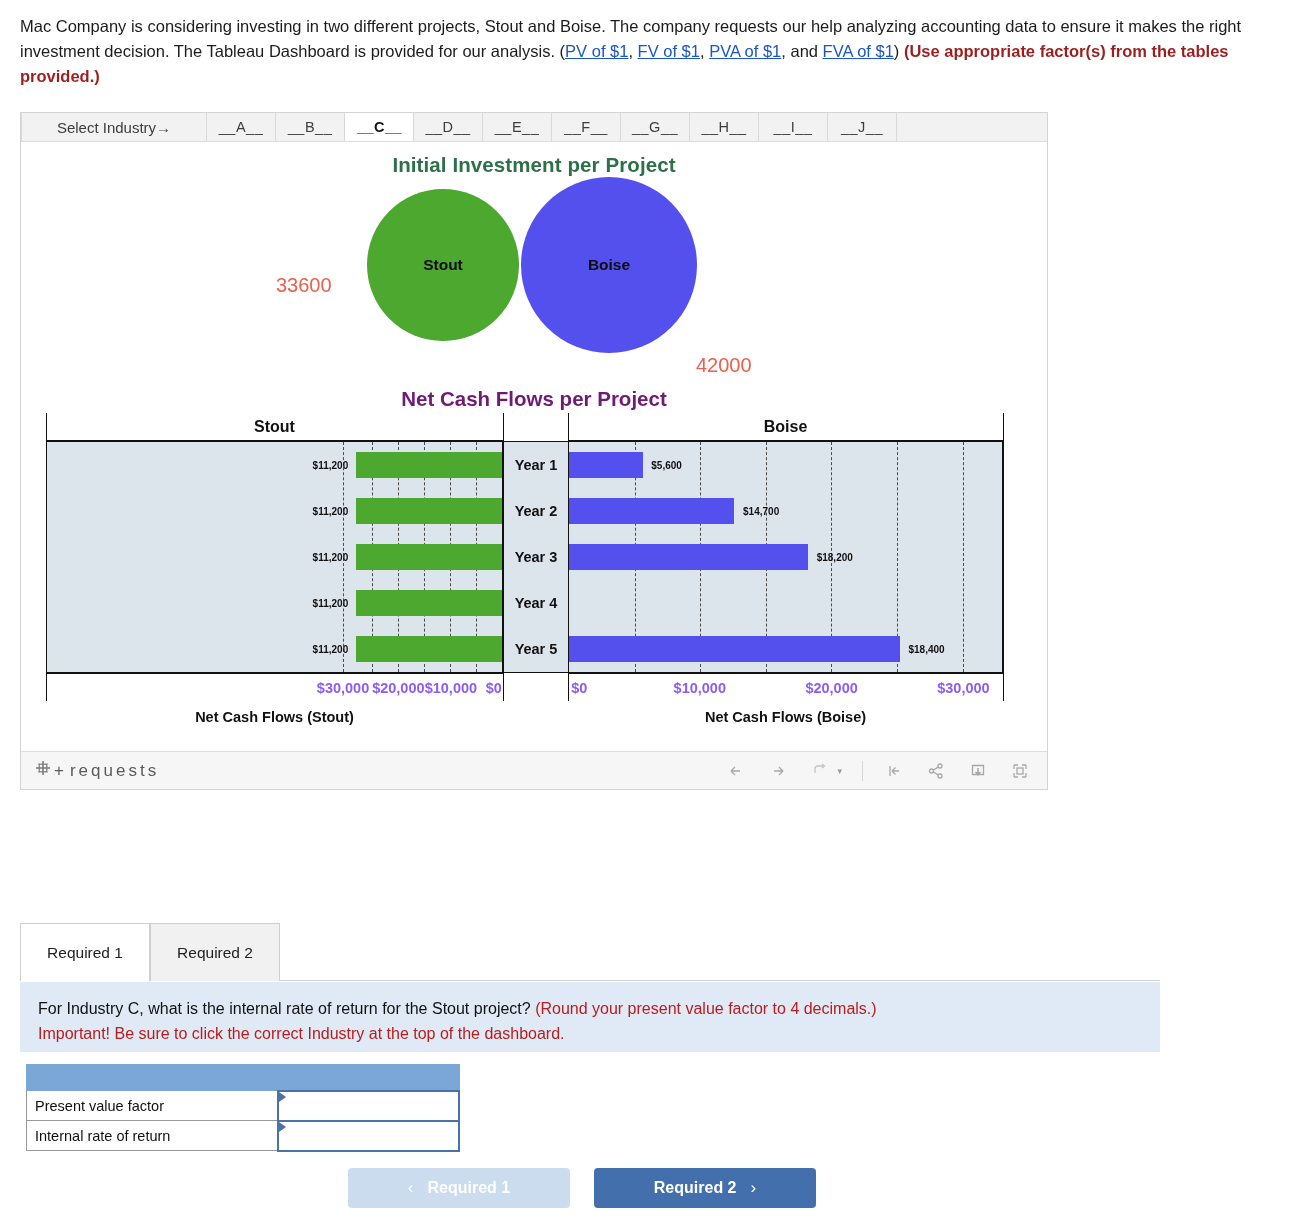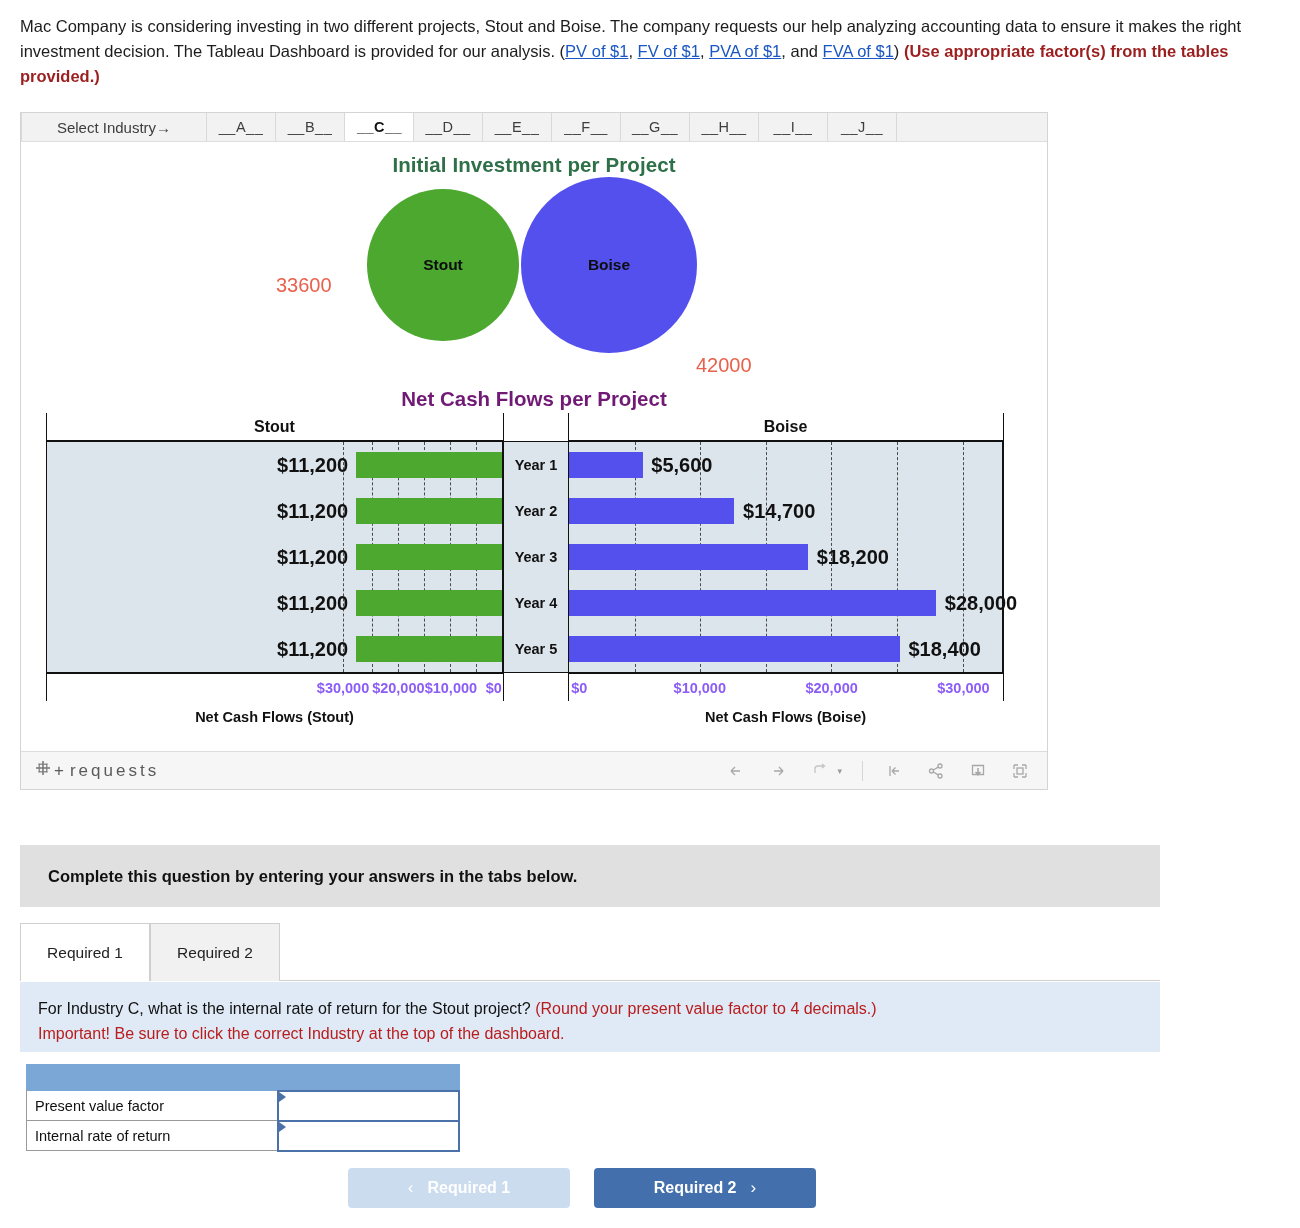--- a/index.html
+++ b/index.html
@@ -109,21 +109,21 @@
   }
 
   .gl { position: absolute; top: 0; bottom: 0; width: 0; border-left: 1.6px dashed #4a4a4a; }
 
   .rowband { position: absolute; left: 0; right: 0; height: 20%; }
   .bar { position: absolute; top: 22%; height: 56%; }
   .bar.green { background: #4CA82E; right: 0; }
   .bar.blue  { background: #5450EE; left: 0; }
   .blabel {
     position: absolute; top: 50%; transform: translateY(-50%);
-    font-size: 20px; font-weight: bold; color: #111; white-space: nowrap;
+    font-size: 10px; font-weight: bold; color: #111; white-space: nowrap;
   }
 
   .axis {
     position: absolute; top: 260px; height: 36px;
     border-top: 1.5px solid #111;
   }
   .axis.l { left: 25px; width: 457px; }
   .axis.r { left: 547px; width: 435px; }
   .tick {
     position: absolute; top: 6px; font-size: 14.5px; font-weight: bold; color: #8b5cf6;
@@ -327,24 +327,20 @@
           <div class="blabel" style="left:19.0%">$5,600</div>
         </div>
         <div class="rowband" style="top:20%">
           <div class="bar blue" style="width:38.2%"></div>
           <div class="blabel" style="left:40.2%">$14,700</div>
         </div>
         <div class="rowband" style="top:40%">
           <div class="bar blue" style="width:55.2%"></div>
           <div class="blabel" style="left:57.2%">$18,200</div>
         </div>
-        <div class="rowband" style="top:60%">
-          <div class="bar blue" style="width:84.8%"></div>
-          <div class="blabel" style="left:86.8%">$28,000</div>
-        </div>
         <div class="rowband" style="top:80%">
           <div class="bar blue" style="width:76.4%"></div>
           <div class="blabel" style="left:78.4%">$18,400</div>
         </div>
       </div>
 
       <div class="axis l">
         <div class="tick" style="left:65.0%">$30,000</div>
         <div class="tick" style="left:77.1%">$20,000</div>
         <div class="tick" style="left:88.6%">$10,000</div>
@@ -421,23 +417,20 @@
         <span class="ticon">
           <svg width="20" height="20" viewBox="0 0 20 20" fill="none" stroke="#a8a8a8" stroke-width="1.3">
             <path d="M4 4h4M4 4v4M16 4h-4M16 4v4M4 16h4M4 16v-4M16 16h-4M16 16v-4"></path>
             <rect x="7" y="7" width="6" height="6"></rect>
             </svg>
         </span>
       </div>
     </div>
   </div>
 
-  <div class="qbanner">
-    <span>Complete this question by entering your answers in the tabs below.</span>
-  </div>
 
   <div class="tabs">
     <div class="tab t1 active">Required 1</div>
     <div class="tab t2">Required 2</div>
   </div>
 
   <div class="qtext">
     <span class="b">For Industry C, what is the internal rate of return for the Stout project? </span><span class="r">(Round your present value factor to 4 decimals.)</span><br>
     <span class="r">Important! Be sure to click the correct Industry at the top of the dashboard.</span>
   </div>

